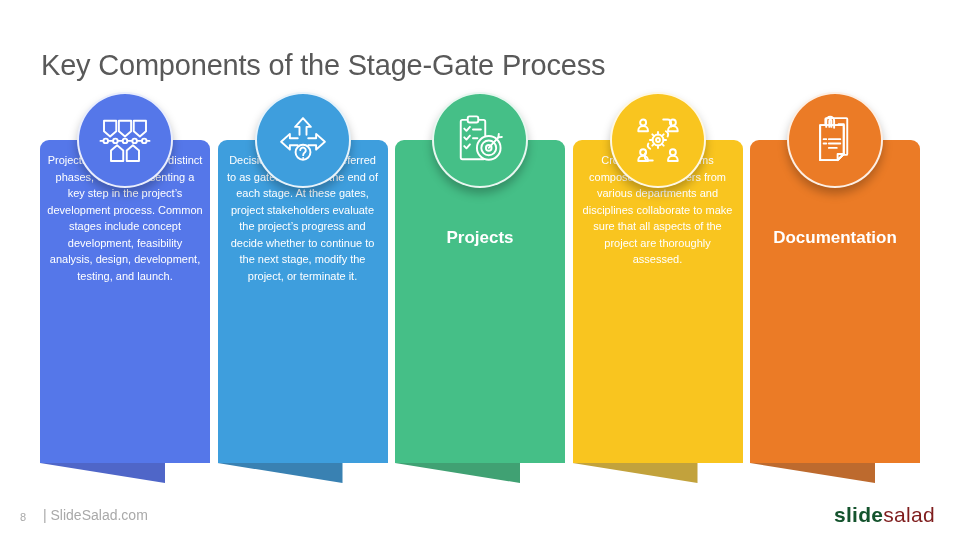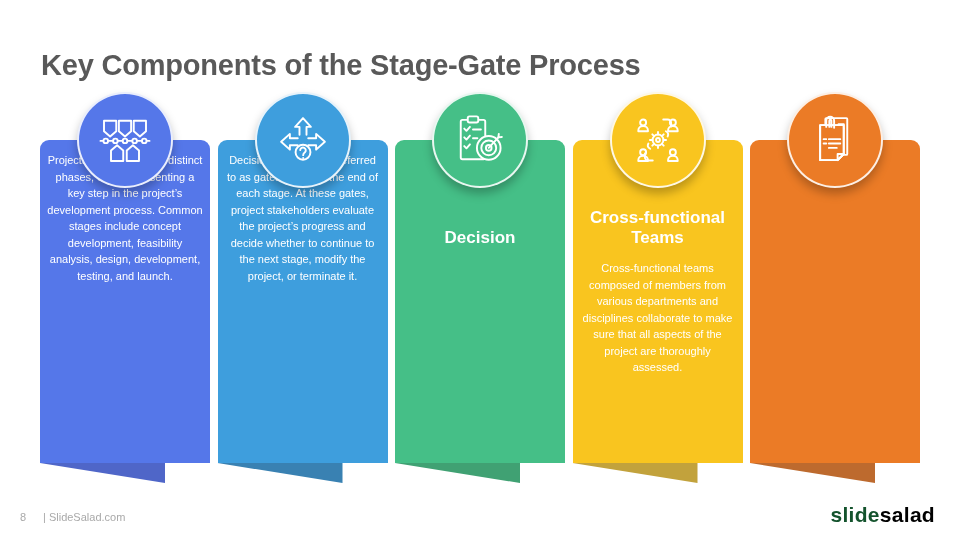--- a/index.html
+++ b/index.html
@@ -3,21 +3,21 @@
 <meta charset="utf-8">
 <style>
   html,body{margin:0;padding:0;}
   body{
     width:960px;height:540px;overflow:hidden;position:relative;
     background:#ffffff;
     font-family:"Liberation Sans", sans-serif;
   }
   .slide-title{
     position:absolute;left:41px;top:30px;
-    font-size:29px;font-weight:700;color:#595959;letter-spacing:-0.2px;
+    font-size:29px;font-weight:400;color:#595959;letter-spacing:-0.2px;
   }
   .cards{
     position:absolute;left:40px;top:140px;width:880px;height:323px;
     display:flex;gap:7.5px;
   }
   .card{
     position:relative;flex:1;height:323px;
     background:var(--cc);
     border-radius:9px 9px 0 0;
     color:#ffffff;
@@ -47,28 +47,28 @@
   .wedge{
     position:absolute;top:100%;left:0;width:125px;height:20px;
     clip-path:polygon(0 0,100% 0,100% 100%);
   }
   .footer-page{
     position:absolute;left:20px;bottom:17px;
     font-size:11px;color:#a9a9a9;
   }
   .footer-source{
     position:absolute;left:43px;bottom:17px;
-    font-size:11px;color:#a9a9a9;
+    font-size:14px;color:#a9a9a9;
   }
   .logo{
     position:absolute;right:25px;bottom:13px;
     font-size:21px;letter-spacing:0.3px;
   }
   .logo .bold{font-weight:700;color:#14532d;}
-  .logo .light{font-weight:700;color:#000000;}
+  .logo .light{font-weight:400;color:#7f1d1d;}
 </style>
 </head>
 <body>
 
 <h1 class="slide-title">Key Components of the Stage-Gate Process</h1>
 
 <div class="cards">
 
   <div class="card" style="--cc: #5577e9;">
     <div class="icon-circle">
@@ -115,21 +115,21 @@
         <path d="M14 29 l2.5 2.5 4 -4.5"></path>
           <line x1="24" y1="30" x2="29" y2="30"></line>
         <path d="M14 39 l2.5 2.5 4 -4.5"></path>
         <circle class="occ" cx="42" cy="41" r="13.5"></circle>
         <circle cx="42" cy="41" r="8.5"></circle>
         <circle cx="42" cy="41" r="3.2"></circle>
         <path d="M42 41 l11 -12"></path>
         <path d="M53 29 l4 -0.5 M53 29 l0.5 -4"></path>
       </svg>
     </div>
-    <div class="card-title">Decision</div>
+    <div class="card-title">Projects</div>
     <div class="wedge" style="background-color: rgb(64, 161, 115);"></div>
   </div>
 
   <div class="card" style="--cc: #f9c51f;">
     <div class="icon-circle">
       <svg viewBox="0 0 64 64">
         <circle cx="15" cy="12" r="3.4"></circle>
           <path d="M9.5 22 v-1 a5.5 5 0 0 1 11 0 v1 z"></path>
         <circle cx="49" cy="12" r="3.4"></circle>
           <path d="M43.5 22 v-1 a5.5 5 0 0 1 11 0 v1 z"></path>
@@ -139,21 +139,20 @@
           <path d="M43.5 56 v-1 a5.5 5 0 0 1 11 0 v1 z"></path>
         <circle cx="32" cy="32" r="6.2"></circle>
         <circle cx="32" cy="32" r="2.2"></circle>
         <path d="M38.2 32 h3 M32 38.2 v3 M25.8 32 h-3 M32 25.8 v-3 M36.4 36.4 l2.1 2.1 M27.6 36.4 l-2.1 2.1 M36.4 27.6 l2.1 -2.1 M27.6 27.6 l-2.1 -2.1"></path>
         <path d="M38 8.5 h5 a4 4 0 0 1 4 4 v4"></path>
         <path d="M26 55.5 h-5 a4 4 0 0 1 -4 -4 v-4"></path>
         <path d="M21 36 q-2 4 2 6"></path>
         <path d="M43 28 q2 -4 -2 -6"></path>
       </svg>
     </div>
-    <div class="card-title">Cross-functional Teams</div>
     <div class="card-body">Cross-functional teams composed of members from various departments and disciplines collaborate to make sure that all aspects of the project are thoroughly assessed.</div>
     <div class="wedge" style="background-color: rgb(194, 162, 60);"></div>
   </div>
 
   <div class="card" style="--cc: #eb7b26;">
     <div class="icon-circle">
       <svg viewBox="0 0 64 64">
         <rect x="21" y="7" width="25" height="42" rx="1"></rect>
         <line x1="36" y1="14" x2="42" y2="14"></line>
         <line x1="36" y1="19" x2="42" y2="19"></line>
@@ -162,20 +161,21 @@
         <path d="M42 48 l-7 7 v-7 z"></path>
         <line x1="19" y1="31" x2="22" y2="31"></line>
           <line x1="25" y1="31" x2="38" y2="31"></line>
         <line x1="19" y1="36" x2="22" y2="36"></line>
           <line x1="25" y1="36" x2="38" y2="36"></line>
         <line x1="25" y1="41" x2="34" y2="41"></line>
         <path d="M22 17 v-7 a4.5 4.5 0 0 1 9 0 v8"></path>
         <path d="M25.5 17 v-7 a1.2 1.2 0 0 1 2.4 0 v7"></path>
       </svg>
     </div>
+    <div class="card-title">Documentation</div>
     <div class="wedge" style="background-color: rgb(189, 106, 46);"></div>
   </div>
 
 </div>
 
 <div class="footer-page">8</div>
 <div class="footer-source">| SlideSalad.com</div>
 <div class="logo"><span class="bold">slide</span><span class="light">salad</span></div>
 
 </body></html>

